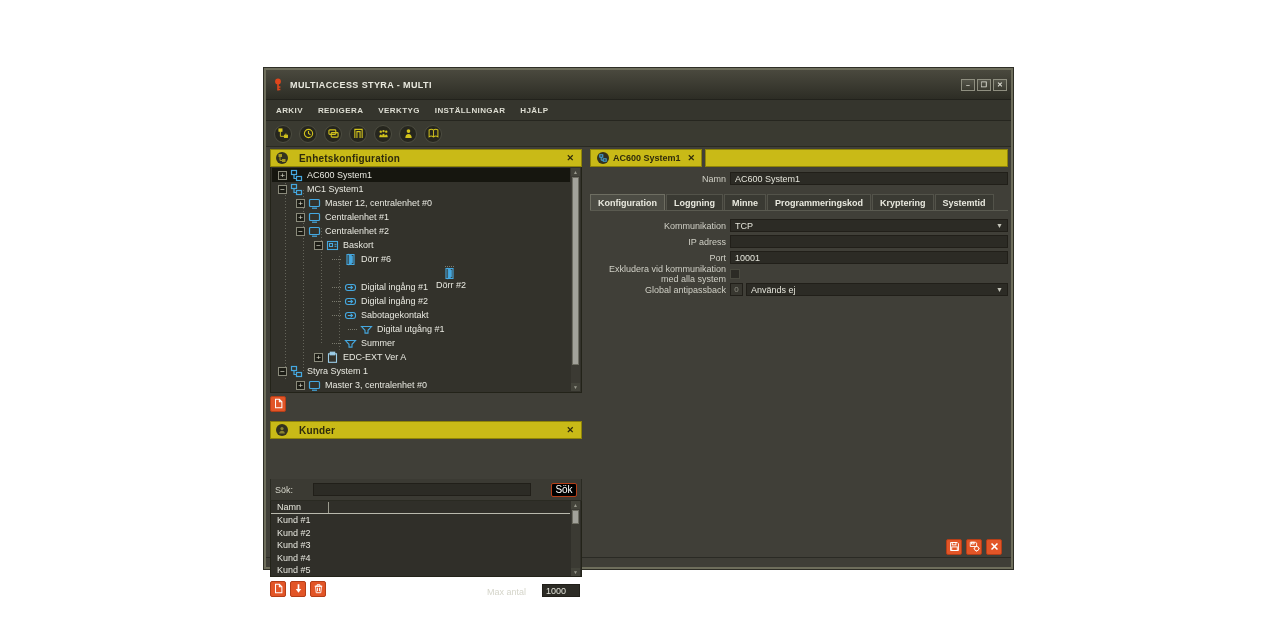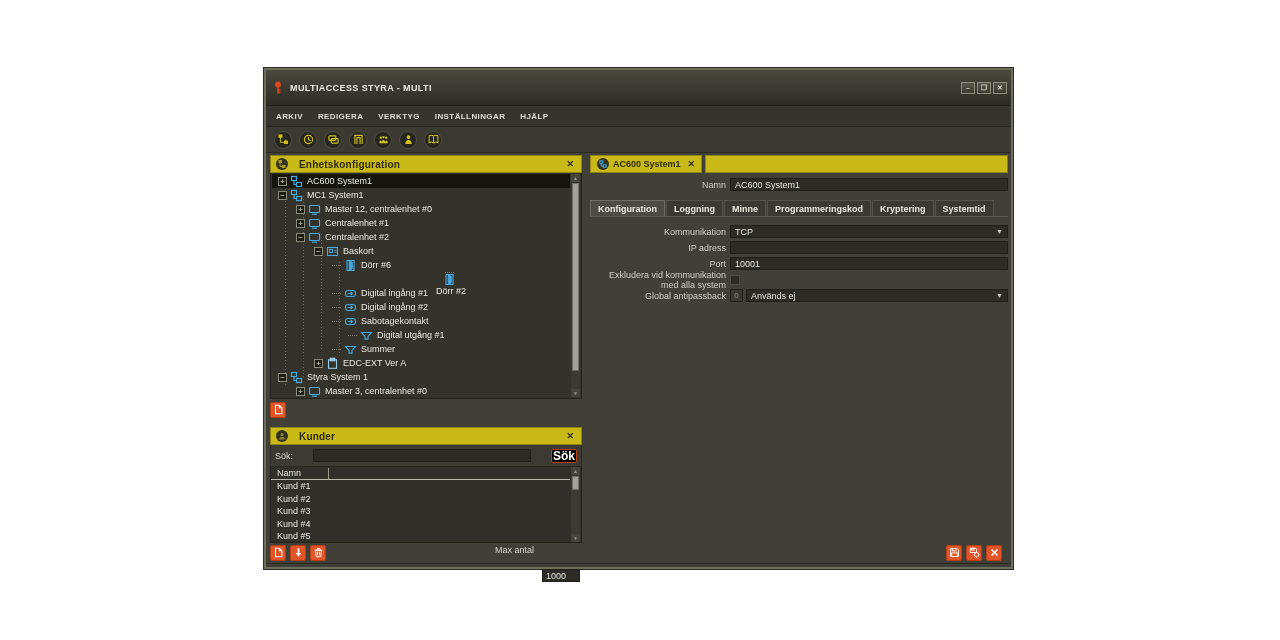--- a/index.html
+++ b/index.html
@@ -2,21 +2,21 @@
 <html><head>
 <meta charset="utf-8">
 <style>
   * { margin:0; padding:0; box-sizing:border-box; cursor:default; }
   html,body { width:1280px; height:640px; background:#ffffff; font-family:"Liberation Sans", sans-serif; overflow:hidden; }
 
   .window { position:absolute; left:264px; top:68px; width:749px; height:501px;
     background:#3f3e37; border:2px solid #6e6e5c; outline:1px solid #2e2e26; }
 
   
-  .titlebar { height:36px; background:linear-gradient(#4a493e,#2d2d25);
+  .titlebar { height:30px; background:linear-gradient(#4a493e,#2d2d25);
     display:flex; align-items:center; padding:0 4px; border-bottom:1px solid #22221c; }
   .app-logo { width:12px; height:14px; margin:0 6px 0 2px; display:flex; align-items:center; }
   .titlebar .title { color:#e9e9df; font-size:9px; font-weight:bold; letter-spacing:.4px; flex:1; }
   .wincontrols { display:flex; gap:2px; }
   .winbtn { width:14px; height:12px; background:linear-gradient(#55554a,#3a3a30);
     border:1px solid #8f8f80; color:#d9d9cf; font-size:7px; line-height:10px; text-align:center; font-weight:bold; }
 
   
   .menubar { height:21px; background:#35352d; border-bottom:1px solid #26261f;
     display:flex; align-items:center; gap:15px; padding:0 10px; }
@@ -62,29 +62,29 @@
   .vscroll .arr.up{ top:0; } .vscroll .arr.dn{ bottom:0; }
   .vscroll .thumb { position:absolute; left:1px; width:7px; background:#a2a29a; border:1px solid #6d6d62; }
 
   .panel-actions { height:18px; display:flex; align-items:center; gap:4px; padding-top:3px; }
   .act-btn { width:16px; height:16px; background:#e25527; border:1px solid #b53e18; border-radius:2px;
     display:flex; align-items:center; justify-content:center; }
   .act-btn svg { width:11px; height:11px; }
 
   
   .customers-panel { position:absolute; left:4px; top:274px; width:312px; }
-  .search-row { height:22px; background:#3b3a33; display:flex; align-items:center; gap:20px; padding:0 4px; border:1px solid #2a2a22; border-top:none;}
+  .search-row { height:22px; background:#3b3a33; display:flex; align-items:center; gap:20px; padding:0 4px; border:1px solid #2a2a22; border-top:none;margin-top:40px;}
   .search-row label { color:#d5d5ca; font-size:9px; }
   .search-row input { flex:1; height:13px; background:#2c2b25; border:1px solid #211f19; color:#e4e4da; font-size:9px; padding:0 3px; font-family:"Liberation Sans",sans-serif;}
-  .sok-btn { width:26px; height:14px; background:#000000; border:1px solid #b53e18; border-radius:2px; color:#fff; font-size:12px; font-weight:bold; text-align:center; line-height:12px;}
+  .sok-btn { width:26px; height:14px; background:#000000; border:1px solid #b53e18; border-radius:2px; color:#fff; font-size:10px; font-weight:normal; text-align:center; line-height:12px;}
   .kund-table { position:relative; height:76px; background:#302f29; border:1px solid #232319; border-top:none; overflow:hidden;}
   .kund-head { height:13px; display:flex; align-items:center; border-bottom:1px solid #b9b9ad; margin-right:11px;}
   .kund-head span { color:#e6e6dc; font-size:9px; padding:0 6px; border-right:1px solid #9b9b8e; height:11px; line-height:11px; width:58px;}
   .kund-row { height:12.5px; color:#e6e6de; font-size:9px; padding:0 6px; display:flex; align-items:center; }
-  .kund-bottom { height:20px; display:flex; align-items:flex-start; gap:4px; padding:2px 2px 0 0; }
+  .kund-bottom { height:20px; display:flex; align-items:flex-end; gap:12px; padding:2px 2px 0 0; }
   .kund-bottom .spacer { flex:1; }
   .kund-bottom label { color:#d5d5ca; font-size:9px; margin-right:4px;}
   .kund-bottom input { width:38px; height:13px; background:#2c2b25; border:1px solid #211f19; color:#e4e4da; font-size:9px; padding:0 3px; font-family:"Liberation Sans",sans-serif;margin-top:24px;}
 
   
   .editor-panel { position:absolute; left:324px; top:2px; right:3px; bottom:0; }
   .tabstrip { height:18px; display:flex; }
   .doc-tab { background:#c9ba17; border:1px solid #8f8408; display:flex; align-items:center; gap:4px; padding:0 6px; }
   .doc-tab .ttext { color:#2f2b0c; font-size:9px; font-weight:bold; }
   .doc-tab .tclose { color:#2f2b0c; font-size:9px; font-weight:bold; margin-left:3px;}

